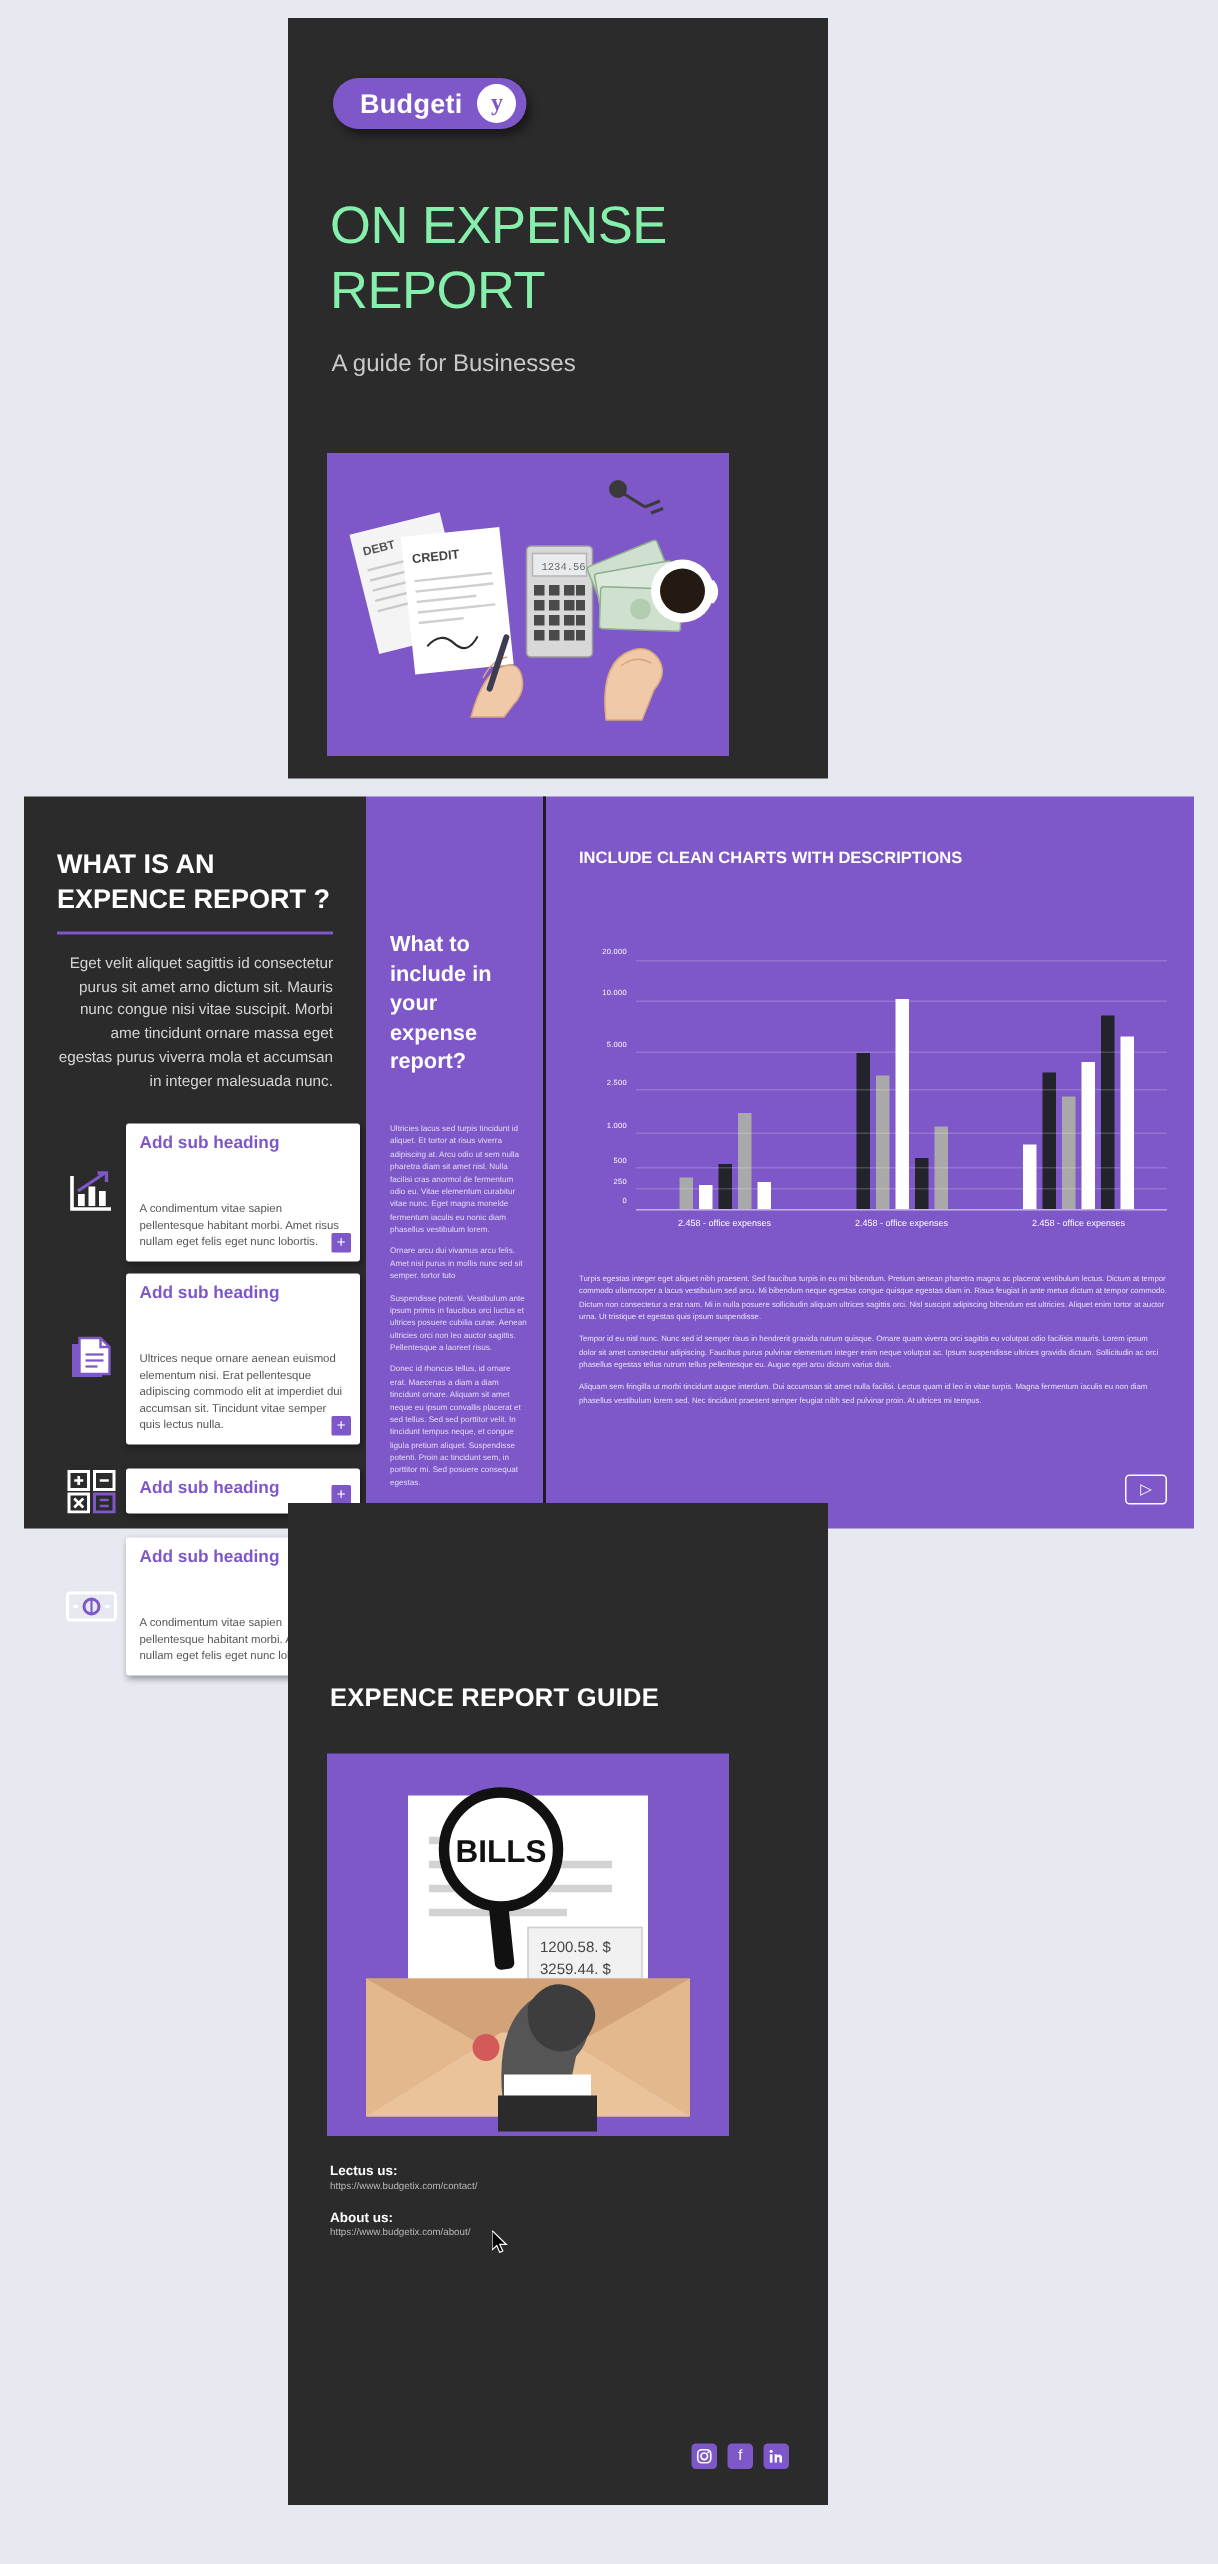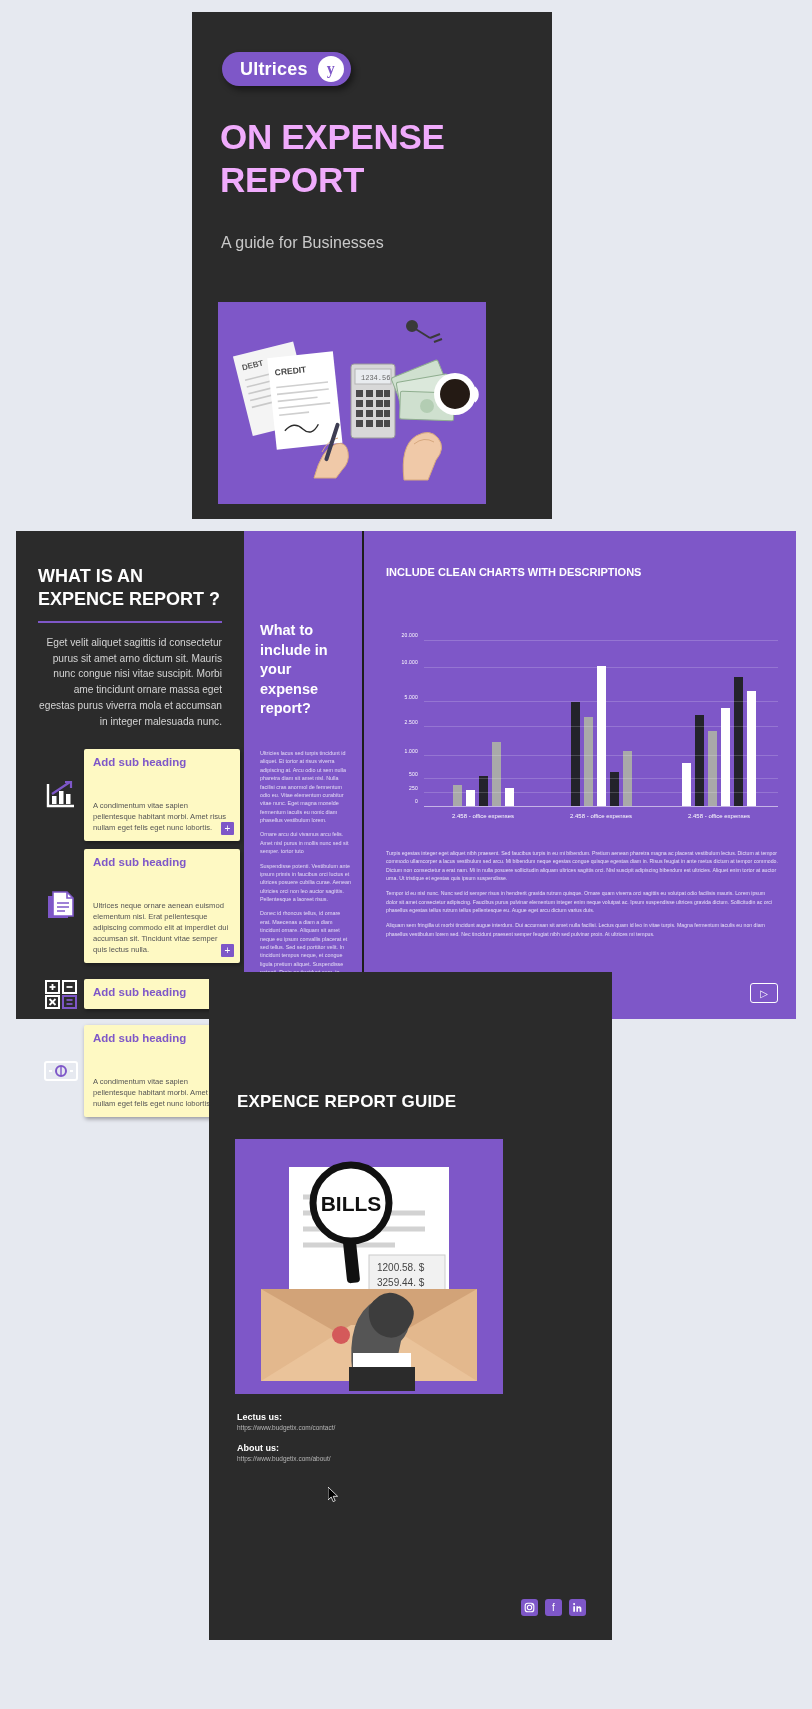--- a/index.html
+++ b/index.html
@@ -26,22 +26,22 @@
   }
   .logo-text { color: #fff; font-size: 18px; font-weight: bold; letter-spacing: .2px; }
   .logo-circle {
     width: 26px; height: 26px; border-radius: 50%;
     background: #fff; color: #7e57c8;
     font-size: 16px; font-weight: bold;
     display: flex; align-items: center; justify-content: center;
     font-family: "Liberation Serif", serif;
   }
   .cover-title {
-    position: absolute; left: 28px; top: 104px; width: 310px;
-    color: #f0abfc; font-size: 35px; font-weight: bold;
+    position: absolute; left: 28px; top: 118px; width: 310px;
+    color: #86efac; font-size: 35px; font-weight: normal;
     line-height: 1.22; letter-spacing: -0.3px;
   }
   .cover-sub {
     position: absolute; left: 29px; top: 222px;
     color: #c9c9c9; font-size: 16px;
   }
   .cover-hero {
     position: absolute; left: 26px; top: 290px;
     width: 268px; height: 202px;
     background: #7e57c8; overflow: hidden;
@@ -63,21 +63,21 @@
   .sec-rule { height: 2px; background: #7e57c8; margin: 9px 0 12px 0; }
   .sec-body { color: #d4d4d4; font-size: 10.2px; line-height: 1.55; text-align: right; }
 
   .cards { position: absolute; left: 22px; top: 218px; right: 4px; }
   .card-row { display: flex; align-items: center; margin-bottom: 8px; position: relative; }
   .card-icon {
     width: 46px; min-width: 46px; height: 46px;
     display: flex; align-items: center; justify-content: center;
   }
   .card-box {
-    background: #fef9c3; border-radius: 2px; padding: 7px 9px 8px 9px;
+    background: #ffffff; border-radius: 2px; padding: 7px 9px 8px 9px;
     flex: 1; position: relative; box-shadow: 1px 2px 4px rgba(0,0,0,.35);
   }
   .card-h { color: #7e57c8; font-size: 11.5px; font-weight: bold; margin-bottom: 3px; }
   .card-p { color: #555; font-size: 7.6px; line-height: 1.45; margin-top: 32px; }
   .card-plus {
     position: absolute; right: 6px; bottom: 6px;
     width: 13px; height: 13px; background: #7e57c8; color: #fff;
     font-size: 10px; line-height: 13px; text-align: center; border-radius: 1px;
   }
 
@@ -120,22 +120,22 @@
   .chart-desc p { color: #e8e2f7; font-size: 5.2px; line-height: 1.6; margin-bottom: 7px; }
   .play-btn {
     position: absolute; right: 18px; bottom: 16px;
     width: 28px; height: 20px; border: 1px solid #fff; border-radius: 3px;
     display: flex; align-items: center; justify-content: center;
     color: #fff; font-size: 10px;
   }
 
   
   .page-back {
-    position: absolute; left: 192px; top: 972px;
-    width: 403px; height: 668px; background: #2b2b2b; margin-left: 17px;
+    position: absolute; left: 192px; top: 1002px;
+    width: 360px; height: 668px; background: #2b2b2b;
   }
   .back-title {
     position: absolute; left: 28px; top: 120px;
     color: #fff; font-size: 17px; font-weight: bold; letter-spacing: .2px;
   }
   .back-hero {
     position: absolute; left: 26px; top: 167px;
     width: 268px; height: 255px; background: #7e57c8; overflow: hidden;
   }
   .contact-block { position: absolute; left: 28px; top: 440px; }
@@ -148,21 +148,21 @@
     color: #fff; font-size: 10px;
   }
   .cursor { position: absolute; left: 328px; top: 1487px; width: 11px; height: 15px; }
 </style>
 </head>
 <body>
 
 <div class="page-cover">
 
   <div class="logo-badge">
-    <span class="logo-text">Ultrices</span>
+    <span class="logo-text">Budgeti</span>
     <span class="logo-circle">y</span>
   </div>
 
   <div class="cover-title">ON EXPENSE REPORT</div>
   <div class="cover-sub">A guide for Businesses</div>
 
   <div class="cover-hero">
     <svg width="268" height="202" viewBox="0 0 268 202">
 
       <g transform="rotate(-14 62 86)">

